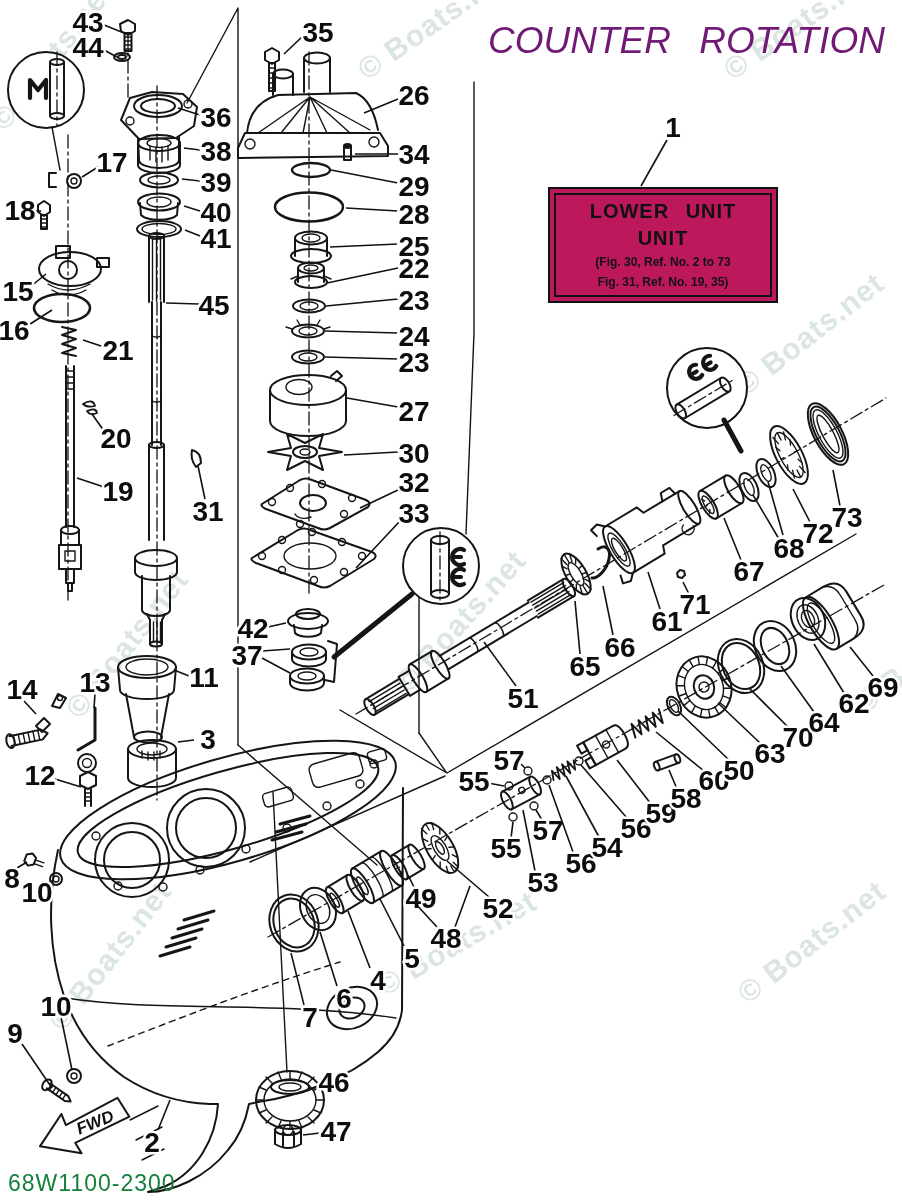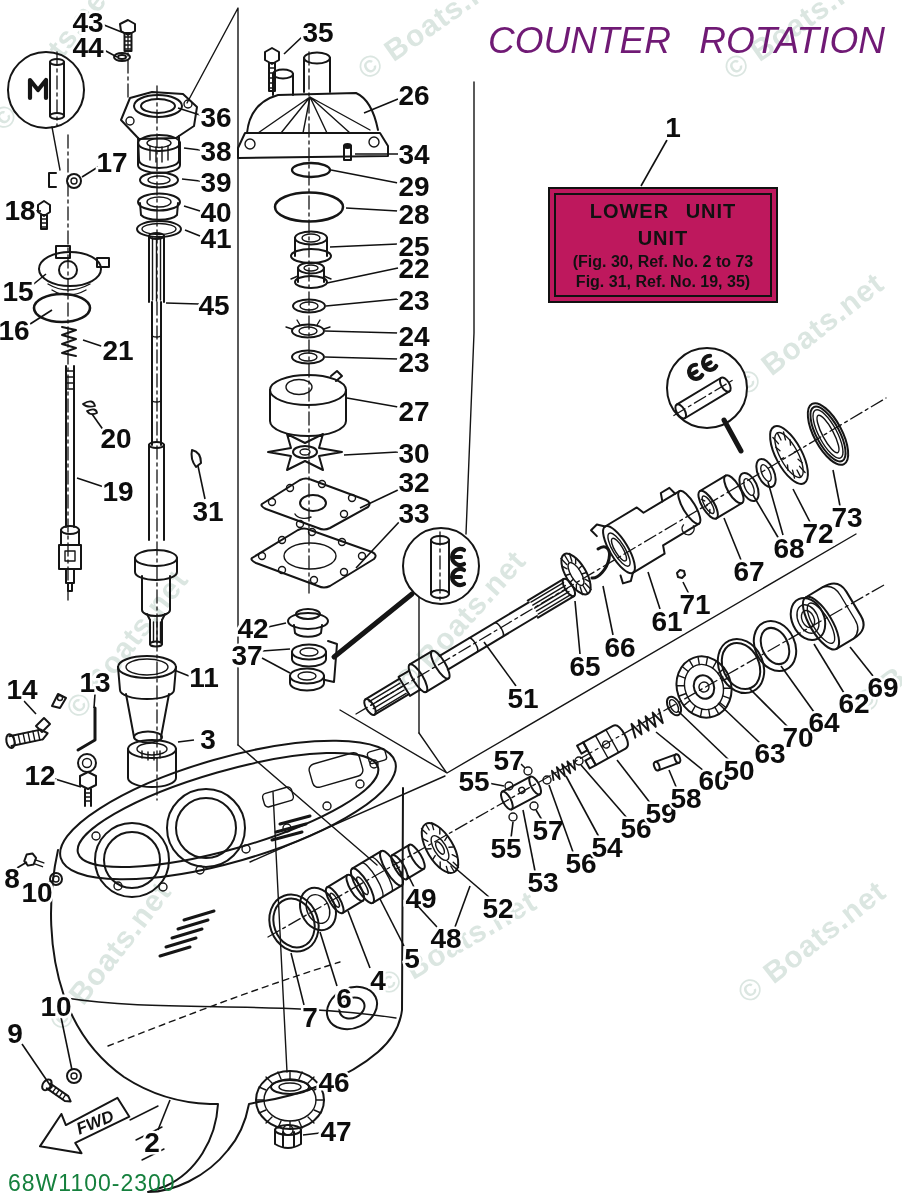--- a/index.html
+++ b/index.html
@@ -7,21 +7,21 @@
         font-family:"Liberation Sans",sans-serif;overflow:hidden;}
   .page svg{position:absolute;left:0;top:0;}
   .diagram-title{position:absolute;left:488px;top:20px;width:360px;text-align:center;
         font-style:italic;font-size:37px;font-weight:normal;color:#701a75;
         word-spacing:18px;letter-spacing:0px;white-space:nowrap;}
   .assy-box{position:absolute;left:548px;top:187px;width:218px;height:104px;
         border:2px solid #111;background:#be185d;padding:4px;}
   .assy-box-inner{width:100%;height:100%;border:2px solid #111;box-sizing:border-box;
         display:flex;flex-direction:column;align-items:center;justify-content:center;color:#111;}
   .assy-line1,.assy-line2{font-weight:bold;font-size:20px;letter-spacing:1px;word-spacing:10px;line-height:27px;}
-  .assy-line3,.assy-line4{font-weight:bold;font-size:16px;line-height:20px;white-space:nowrap;}
+  .assy-line3,.assy-line4{font-weight:bold;font-size:12px;line-height:20px;white-space:nowrap;}
   .figure-code{position:absolute;left:8px;top:1170px;font-size:23px;color:#15803d;letter-spacing:1px;}
   text.callout{font-family:"Liberation Sans",sans-serif;font-size:28px;font-weight:bold;fill:#0d0d0d;
         paint-order:stroke;stroke:#ffffff;stroke-width:5px;}
   text.wm{font-family:"Liberation Sans",sans-serif;font-size:30px;font-weight:bold;letter-spacing:1px;}
   .art{stroke:#151515;stroke-width:2;fill:none;stroke-linecap:round;stroke-linejoin:round;}
   .thin{stroke-width:1.4;}
   .bold3{stroke-width:3;}
   .bold4{stroke-width:4.2;}
   .dashdot{stroke-width:1.3;stroke-dasharray:13 4 3 4;}
   .dashed{stroke-width:1.4;stroke-dasharray:6 5;}

